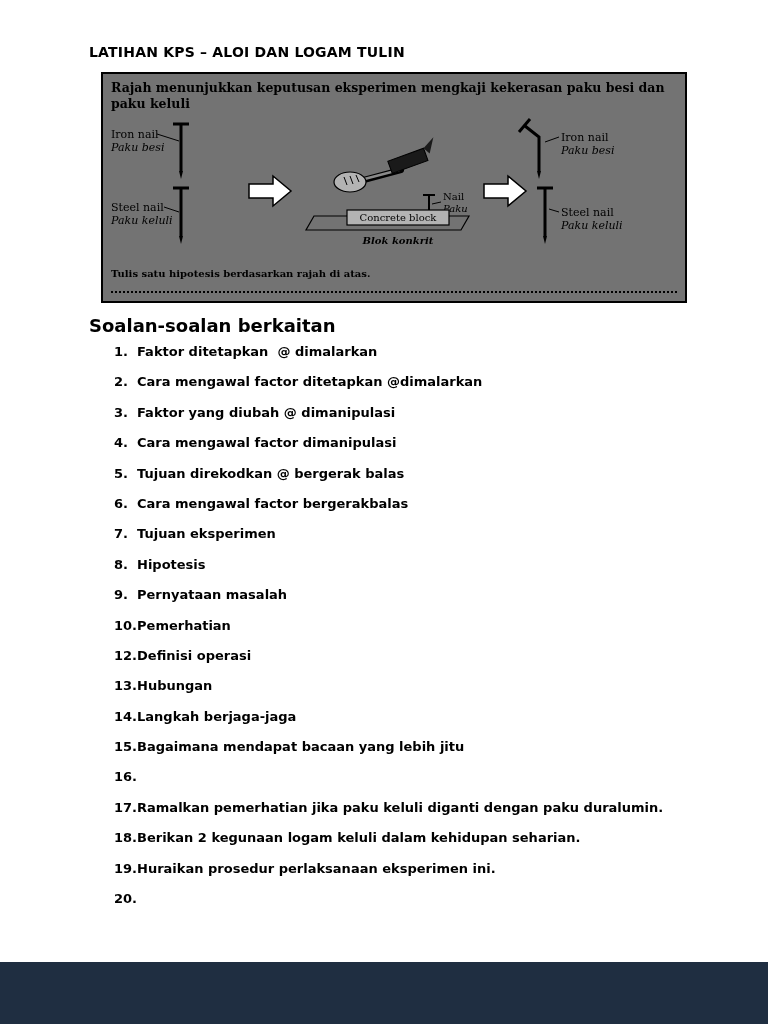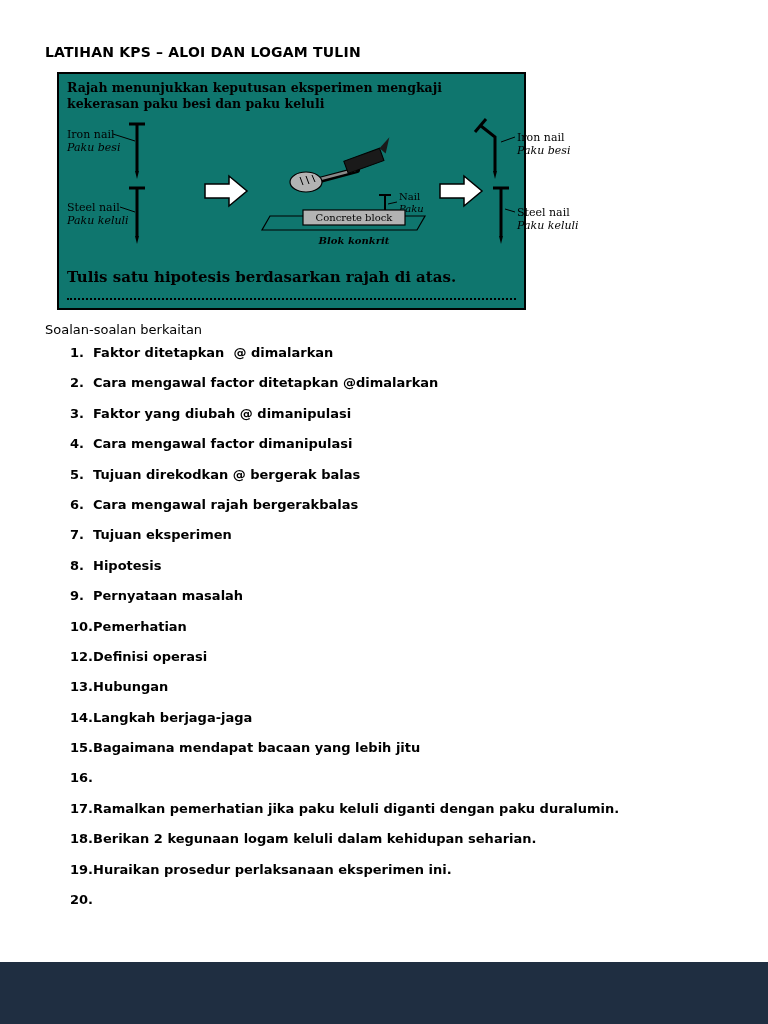--- a/index.html
+++ b/index.html
@@ -4,33 +4,33 @@
 <style>
   html,body{margin:0;padding:0;}
   body{
     width:768px;height:1024px;
     background:#ffffff;
     font-family:"DejaVu Sans", sans-serif;
     color:#000;
     overflow:hidden;
   }
   .page{position:relative;width:768px;height:1024px;background:#fff;}
-  .content{padding:44px 34px 0 45px;}
+  .content{padding:44px 34px 0 45px;margin-left:44px;}
 
   .doc-title{
     font-size:14px;font-weight:bold;letter-spacing:0.2px;
     margin:0 0 12px 0;
     font-family:"DejaVu Sans", sans-serif;
   }
 
   
   .diagram-box{
     margin-left:12px;
-    width:469px;
-    background:#0f766e;
+    width:586px;
+    background:#737373;
     border:2px solid #000;
     box-sizing:border-box;
     padding:5px 6px 6px 6px;
   }
   .diagram-caption{
     font-family:"DejaVu Serif", serif;
     font-weight:bold;
     font-size:12.5px;
     line-height:16px;
     color:#000;
@@ -41,32 +41,32 @@
     font-family:"DejaVu Serif", serif;
     font-size:11px;
     fill:#000;
   }
   .diagram-svg text.it{font-style:italic;}
   .diagram-svg text.bd{font-weight:bold;}
   .diagram-svg text.sm{font-size:10px;}
   .diagram-instruction{
     font-family:"DejaVu Serif", serif;
     font-weight:bold;
-    font-size:15px;
+    font-size:10px;
     padding:2px 2px 0 2px;
   }
   .dotted-line{
     height:0;
     border-bottom:2px dotted #000;
     margin:12px 2px 2px 2px;
   }
 
   
   .q-heading{
-    font-size:13px;font-weight:normal;
+    font-size:18px;font-weight:bold;
     margin:12px 0 8px 0;
   }
   .q-list{margin-left:25px;}
   .q-item{
     display:flex;
     font-size:13px;font-weight:bold;
     line-height:15px;
     margin-bottom:15.4px;
   }
   .q-num{flex:0 0 23px;}
@@ -183,21 +183,21 @@
       <div class="q-item">
           <span class="q-num">4.</span>
           <span class="q-text">Cara mengawal factor dimanipulasi</span>
         </div>
       <div class="q-item">
           <span class="q-num">5.</span>
           <span class="q-text">Tujuan direkodkan @ bergerak balas</span>
         </div>
       <div class="q-item">
           <span class="q-num">6.</span>
-          <span class="q-text">Cara mengawal rajah bergerakbalas</span>
+          <span class="q-text">Cara mengawal factor bergerakbalas</span>
         </div>
       <div class="q-item">
           <span class="q-num">7.</span>
           <span class="q-text">Tujuan eksperimen</span>
         </div>
       <div class="q-item">
           <span class="q-num">8.</span>
           <span class="q-text">Hipotesis</span>
         </div>
       <div class="q-item">

